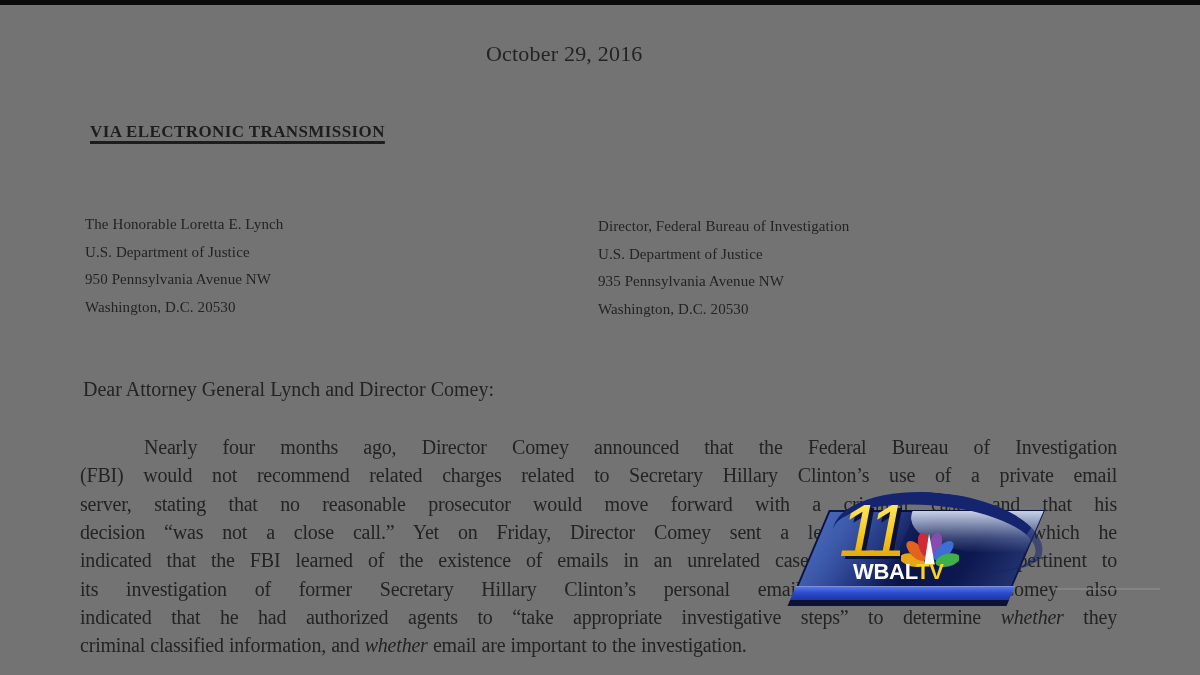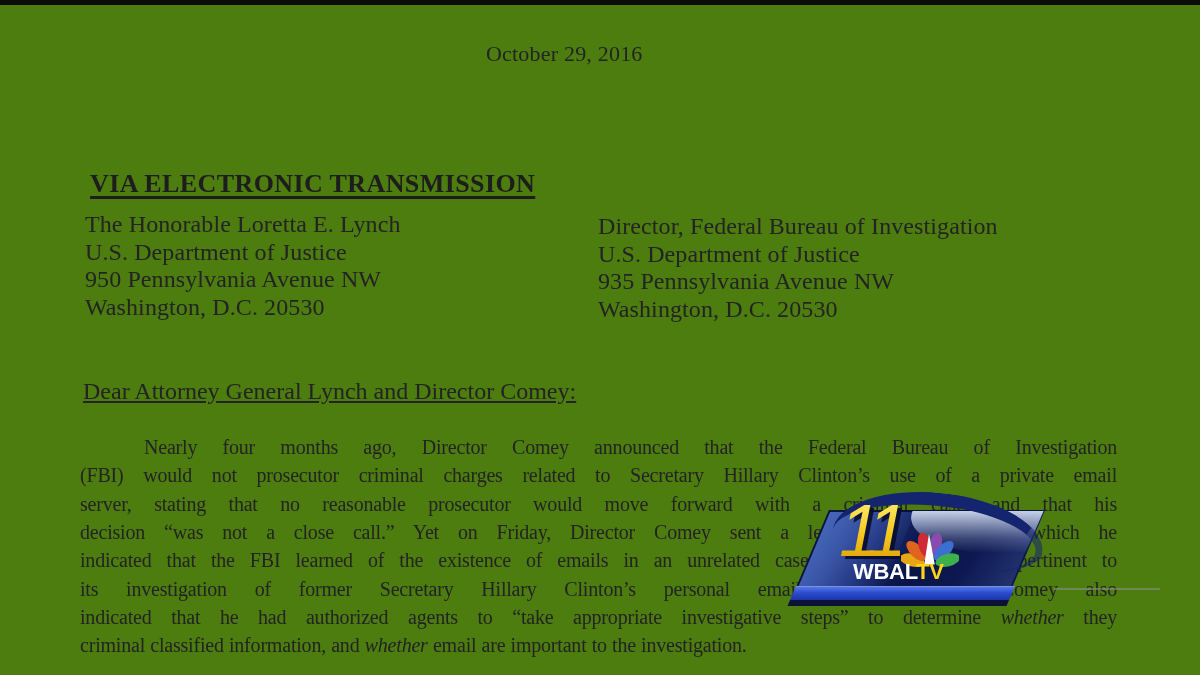--- a/index.html
+++ b/index.html
@@ -1,29 +1,29 @@
 <!DOCTYPE html>
 <html><head>
 <meta charset="utf-8">
 <style>
   html,body{margin:0;padding:0;}
   .screen{
-    position:relative;width:1200px;height:675px;background:#4d7c0f;overflow:hidden;
+    position:relative;width:1200px;height:675px;background:#737373;overflow:hidden;
     font-family:"Liberation Serif", serif;color:#232323;
   }
   .letterbox-top{position:absolute;left:0;top:0;width:1200px;height:5px;background:#0b0b0b;}
   .date{position:absolute;left:486px;top:41px;font-size:22px;letter-spacing:.2px;}
   .heading{
-    position:absolute;left:90px;top:122px;font-size:26px;font-weight:bold;letter-spacing:.4px;
-    text-decoration:underline;text-decoration-thickness:2.5px;text-underline-offset:4px;color:#1d1d1d;margin-top:47px;
+    position:absolute;left:90px;top:122px;font-size:17px;font-weight:bold;letter-spacing:.4px;
+    text-decoration:underline;text-decoration-thickness:2.5px;text-underline-offset:4px;color:#1d1d1d;
   }
-  .addr{position:absolute;font-size:24px;line-height:27.6px;letter-spacing:.1px;}
+  .addr{position:absolute;font-size:15px;line-height:27.6px;letter-spacing:.1px;}
   .addr-left{left:85px;top:211px;}
   .addr-right{left:598px;top:213px;}
-  .salutation{position:absolute;left:83px;top:378px;font-size:24px;text-decoration:underline;}
+  .salutation{position:absolute;left:83px;top:378px;font-size:20px;}
   .body{
     position:absolute;left:80px;top:433px;width:1037px;
     font-size:20px;line-height:28.32px;letter-spacing:-.2px;word-spacing:.4px;
   }
   .body-line{
     height:28.32px;overflow:hidden;
     text-align:justify;text-align-last:justify;
   }
   .body-line.indent{text-indent:64px;}
   .body-line.last{text-align-last:left;}
@@ -94,21 +94,21 @@
       </div>
     <div class="addr addr-right">
         <div>Director, Federal Bureau of Investigation</div>
         <div>U.S. Department of Justice</div>
         <div>935 Pennsylvania Avenue NW</div>
         <div>Washington, D.C. 20530</div>
       </div>
     <div class="salutation">Dear Attorney General Lynch and Director Comey:</div>
     <div class="body">
         <div class="body-line indent"><span>Nearly four months ago, Director Comey announced that the Federal Bureau of Investigation</span></div>
-        <div class="body-line"><span>(FBI) would not prosecutor criminal charges related to Secretary Hillary Clinton’s use of a private email</span></div>
+        <div class="body-line"><span>(FBI) would not recommend related charges related to Secretary Hillary Clinton’s use of a private email</span></div>
         <div class="body-line"><span>server, stating that no reasonable prosecutor would move forward with a criminal case, and that his</span></div>
         <div class="body-line"><span>decision “was not a close call.” Yet on Friday, Director Comey sent a letter to Congress, in which he</span></div>
         <div class="body-line"><span>indicated that the FBI learned of the existence of emails in an unrelated case that appeared to be pertinent to</span></div>
         <div class="body-line"><span>its investigation of former Secretary Hillary Clinton’s personal email server. Director Comey also</span></div>
         <div class="body-line"><span>indicated that he had authorized agents to “take appropriate investigative steps” to determine </span><em>whether</em><span> they</span></div>
         <div class="body-line last"><span>criminal classified information, and </span><em>whether</em><span> email are important to the investigation.</span></div>
       </div>
     <div class="scan-artifact"></div>
   </div>
 

